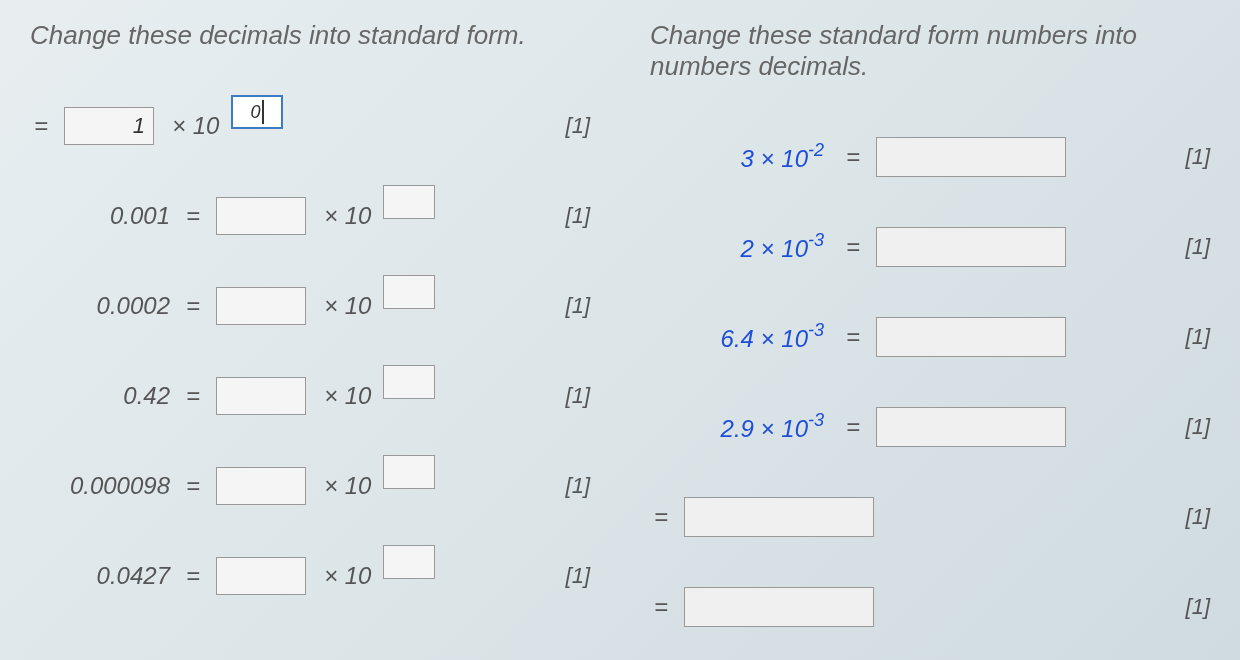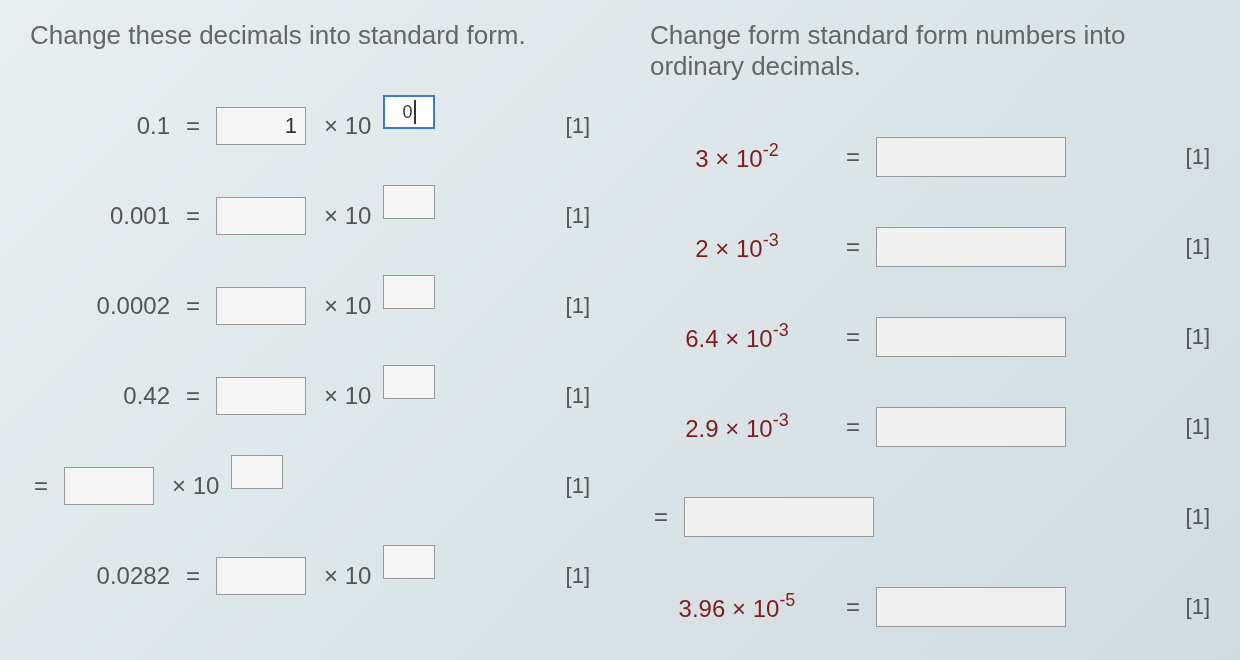--- a/index.html
+++ b/index.html
@@ -6,21 +6,21 @@
     body {
       width: 1240px;
       height: 660px;
       background: linear-gradient(135deg, #e8eef0 0%, #dce5e8 50%, #d0dbe0 100%);
       font-family: Verdana, Geneva, sans-serif;
       color: #555;
       padding: 20px 30px;
       display: flex;
       gap: 60px;
     }
-    .col { flex: 1; }
+    .col { flex: 1; font-style: italic; }
     .heading {
       font-size: 26px;
       color: #666;
       margin-bottom: 30px;
       font-weight: normal;
     }
     .row {
       display: flex;
       align-items: center;
       height: 90px;
@@ -82,23 +82,23 @@
     }
     .marks {
       font-size: 22px;
       color: #555;
       margin-left: auto;
       padding-left: 18px;
     }
     .right-col .row { justify-content: flex-start; }
     .stdform {
       font-size: 24px;
-      color: #7f1d1d;
+      color: #1d4ed8;
       min-width: 180px;
-      text-align: center;
+      text-align: right;
       padding-right: 6px;
     }
     .sup {
       font-size: 18px;
       vertical-align: super;
       position: relative;
       top: -2px;
     }
     .cursor {
       display: inline-block;
@@ -109,21 +109,20 @@
       margin-left: 2px;
     }
   </style>
 </head>
 <body>
 
 <div class="col left-col">
   <div class="heading">Change these decimals into standard form.</div>
 
   <div class="row">
-    <span class="decimal-label">0.1</span>
     <span class="eq">=</span>
     <span class="input-box">1</span>
     <span class="times10">× 10</span>
     <span class="exp-box active">
         <span>0</span>
         <span class="cursor"></span>
       </span>
     <span class="marks">[1]</span>
   </div>
 
@@ -148,39 +147,40 @@
   <div class="row">
     <span class="decimal-label">0.42</span>
     <span class="eq">=</span>
     <span class="input-box"></span>
     <span class="times10">× 10</span>
     <span class="exp-box"></span>
     <span class="marks">[1]</span>
   </div>
 
   <div class="row">
-    <span class="eq">=</span>
-    <span class="input-box"></span>
-    <span class="times10">× 10</span>
-    <span class="exp-box"></span>
-    <span class="marks">[1]</span>
-  </div>
-
-  <div class="row">
-    <span class="decimal-label">0.0282</span>
+    <span class="decimal-label">0.000098</span>
+    <span class="eq">=</span>
+    <span class="input-box"></span>
+    <span class="times10">× 10</span>
+    <span class="exp-box"></span>
+    <span class="marks">[1]</span>
+  </div>
+
+  <div class="row">
+    <span class="decimal-label">0.0427</span>
     <span class="eq">=</span>
     <span class="input-box"></span>
     <span class="times10">× 10</span>
     <span class="exp-box"></span>
     <span class="marks">[1]</span>
   </div>
 </div>
 
 <div class="col right-col">
-  <div class="heading">Change form standard form numbers into ordinary decimals.</div>
+  <div class="heading">Change these standard form numbers into numbers decimals.</div>
 
   <div class="row">
     <span class="stdform"><span>3</span> <span>× 10</span><span class="sup">-2</span></span>
     <span class="eq">=</span>
     <span class="answer-box"></span>
     <span class="marks">[1]</span>
   </div>
 
   <div class="row">
     <span class="stdform"><span>2</span> <span>× 10</span><span class="sup">-3</span></span>
@@ -203,18 +203,17 @@
     <span class="marks">[1]</span>
   </div>
 
   <div class="row">
     <span class="eq">=</span>
     <span class="answer-box"></span>
     <span class="marks">[1]</span>
   </div>
 
   <div class="row">
-    <span class="stdform"><span>3.96</span> <span>× 10</span><span class="sup">-5</span></span>
     <span class="eq">=</span>
     <span class="answer-box"></span>
     <span class="marks">[1]</span>
   </div>
 </div>
 
 </body></html>

